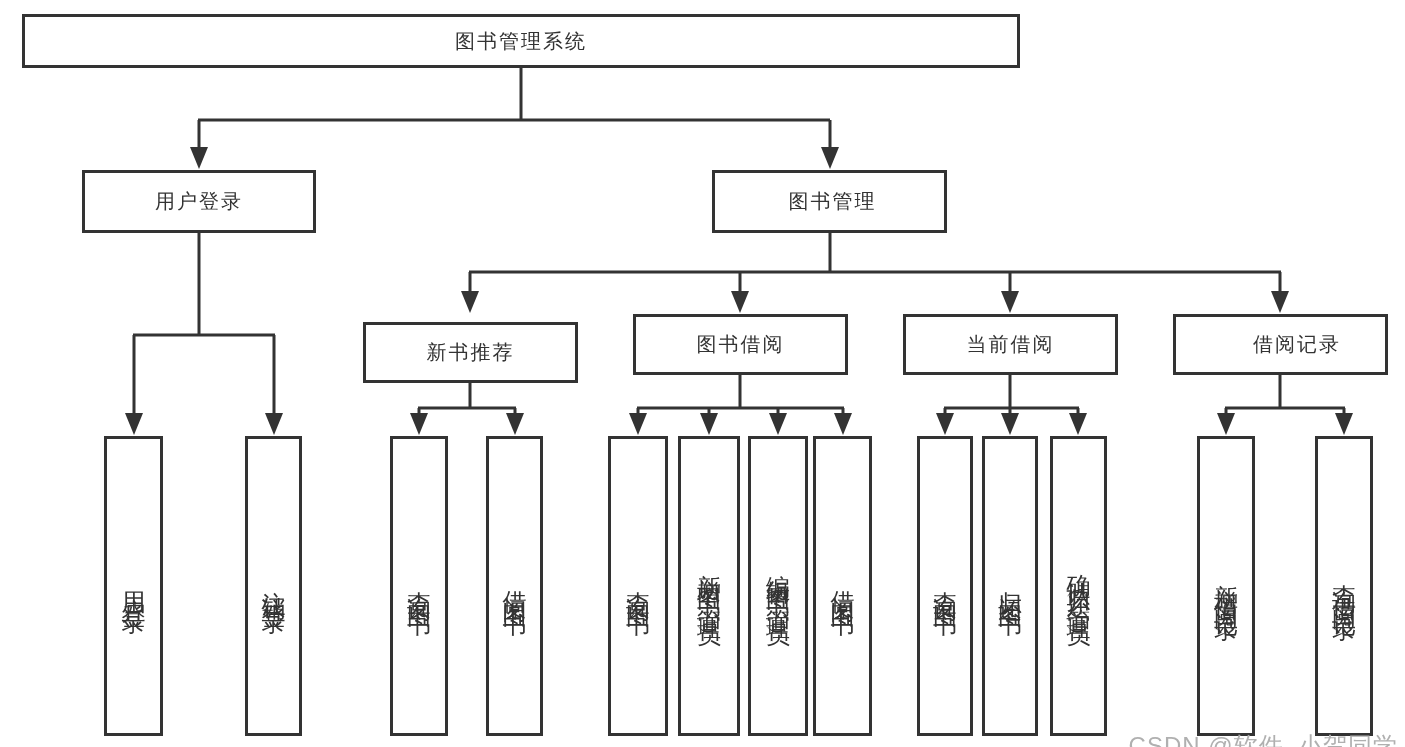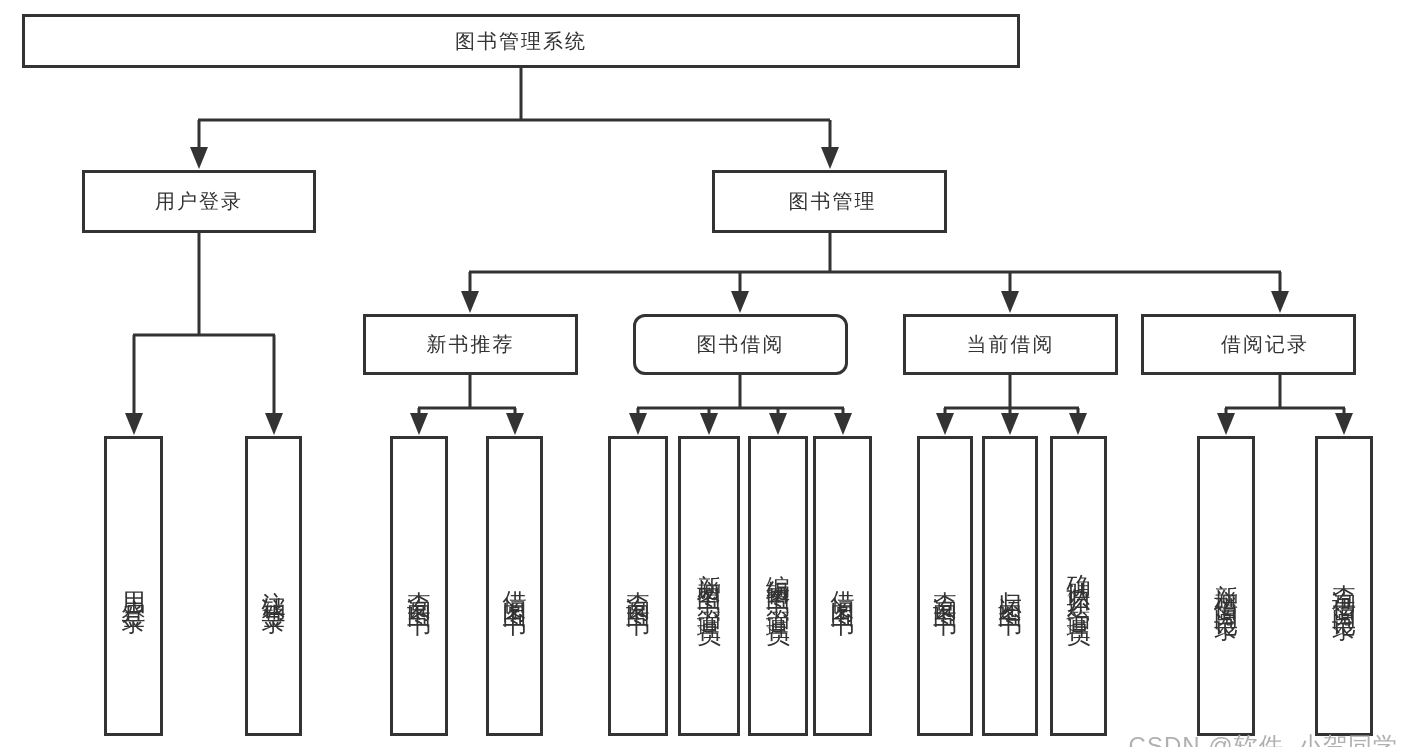--- a/index.html
+++ b/index.html
@@ -38,24 +38,24 @@
     letter-spacing: 7px;
     line-height: 1;
   }
   
   #root-box        { left: 22px;   top: 14px;  width: 998px; height: 54px; }
   
   #user-login-box  { left: 82px;   top: 170px; width: 234px; height: 63px; }
   #book-mgmt-box   { left: 712px;  top: 170px; width: 235px; height: 63px; padding-left: 6px; }
   
   .section         { top: 314px; height: 61px; width: 215px; }
-  #new-book-box    { left: 363px; }
-  #book-borrow-box { left: 633px; border-radius: 12px; }
+  #new-book-box    { left: 363px; margin-top: 8px; }
+  #book-borrow-box { left: 633px; }
   #current-borrow-box { left: 903px; text-align: right; }
-  #borrow-record-box  { left: 1141px; padding-left: 33px; }
+  #borrow-record-box  { left: 1173px; padding-left: 33px; }
   
   .leaf            { top: 436px; height: 300px; }
   #ul-leaf-0 { left: 104px;  width: 59px; }
   #ul-leaf-1 { left: 245px;  width: 57px; }
   #nb-leaf-0 { left: 390px;  width: 58px; }
   #nb-leaf-1 { left: 486px;  width: 57px; }
   #bb-leaf-0 { left: 608px;  width: 60px; }
   #bb-leaf-1 { left: 678px;  width: 62px; }
   #bb-leaf-2 { left: 748px;  width: 60px; }
   #bb-leaf-3 { left: 813px;  width: 59px; }

